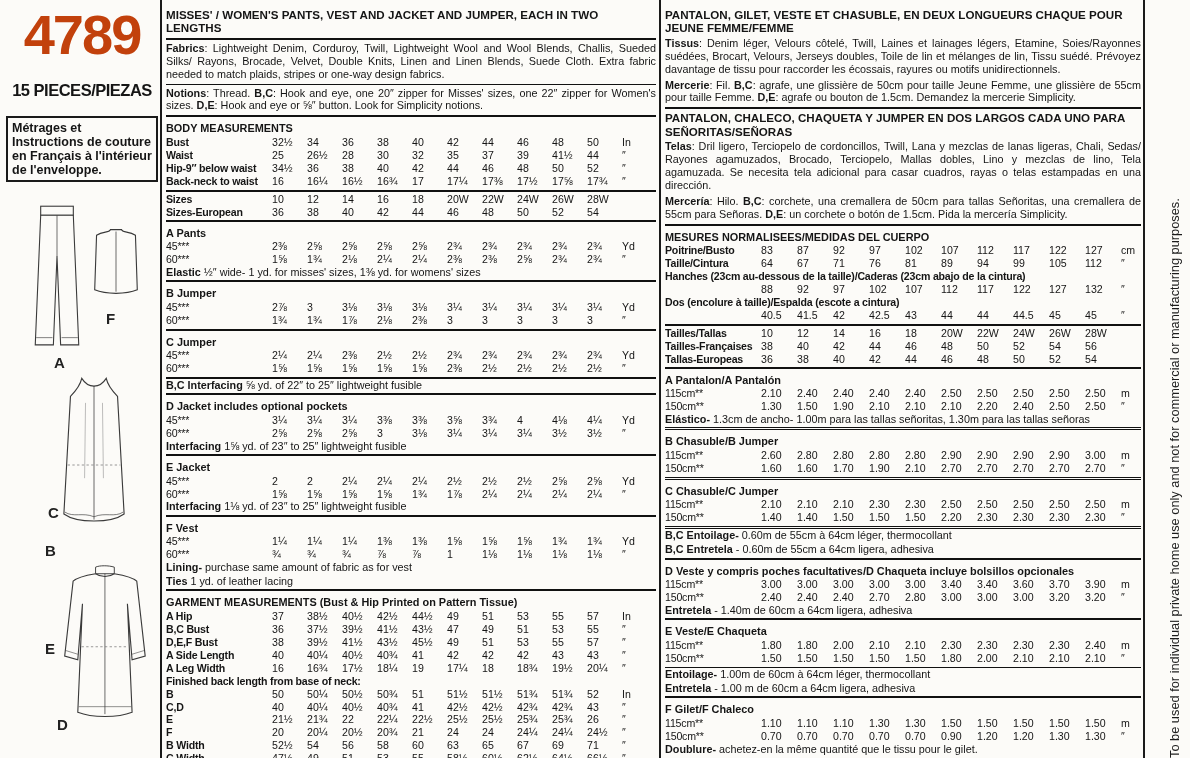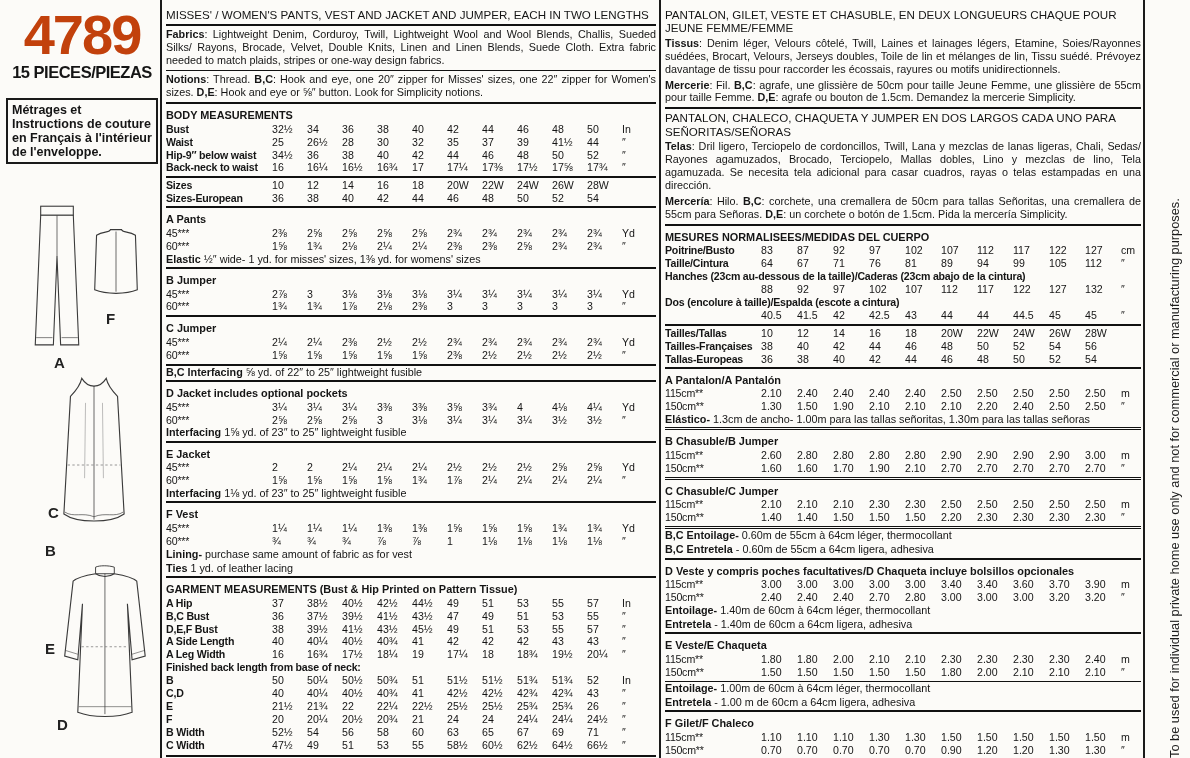--- a/index.html
+++ b/index.html
@@ -3,29 +3,29 @@
 <meta charset="utf-8">
 <style>
   *{margin:0;padding:0;box-sizing:border-box}
   html,body{background:#e8e6e0}
   body{width:1190px;height:758px;font-family:"Liberation Sans",sans-serif}
   #page{position:relative;width:1190px;height:758px;background:#fcfbf8;color:#151515;overflow:hidden}
   .vrule{position:absolute;top:0;bottom:0;width:2px;background:#1a1a1a}
   
   #col-left{position:absolute;left:6px;top:8px;width:152px}
   #pattern-number{font-size:56px;font-weight:bold;letter-spacing:-2px;line-height:.95;text-align:center}
-  #pieces-line{font-size:16.5px;font-weight:bold;text-align:center;margin-top:2px;letter-spacing:-.5px}
+  #pieces-line{font-size:16.5px;font-weight:bold;text-align:center;margin-top:20px;letter-spacing:-.5px}
   #french-box{border:2px solid #1a1a1a;margin-top:16px;padding:3px 4px;font-size:12.5px;font-weight:bold;line-height:1.12}
   .fig{position:absolute}
   .figlabel{position:absolute;font-size:15px;font-weight:bold;color:#222}
   svg{display:block}
   
   #col-mid{position:absolute;left:166px;top:6px;width:490px}
   #col-right{position:absolute;left:665px;top:6px;width:476px}
-  .title{font-size:11.6px;font-weight:normal;line-height:1.15;border-bottom:2px solid #111;padding:2px 0 3px}
+  .title{font-size:11.6px;font-weight:bold;line-height:1.15;border-bottom:2px solid #111;padding:2px 0 3px}
   .para{font-size:10.8px;line-height:1.2;text-align:justify;padding:2px 0 3px}
   .b{font-weight:bold}
   .hr1{border-top:1.2px solid #111}
   .hr2{border-top:2px solid #111}
   .hr3{border-top:3px double #111}
   .sechead{font-size:10.9px;font-weight:bold;line-height:1.25;padding-top:5px}
   .trow{display:flex;font-size:10.6px;line-height:1.22}
   .trow .tlabel{width:106px;font-weight:bold;flex:none;letter-spacing:-.2px}
   .trow.plain .tlabel{font-weight:normal}
   .trow .tcell{width:35px;flex:none}
@@ -829,21 +829,20 @@
           <span class="tcell">2.70</span>
           <span class="tcell">2.80</span>
           <span class="tcell">3.00</span>
           <span class="tcell">3.00</span>
           <span class="tcell">3.00</span>
           <span class="tcell">3.20</span>
           <span class="tcell">3.20</span>
           <span class="tunit">″</span>
         </div>
       </div>
-    <p class="note"><span class="b">Entoilage-</span><span> 1.40m de 60cm à 64cm léger, thermocollant</span></p>
     <p class="note"><span class="b">Entretela</span><span> - 1.40m de 60cm a 64cm ligera, adhesiva</span></p>
     <div class="hr2"></div>
 
     <div class="sechead">E Veste/E Chaqueta</div>
     <div>
         <div class="trow plain">
           <span class="tlabel">115cm**</span>
           <span class="tcell">1.80</span>
           <span class="tcell">1.80</span>
           <span class="tcell">2.00</span>

